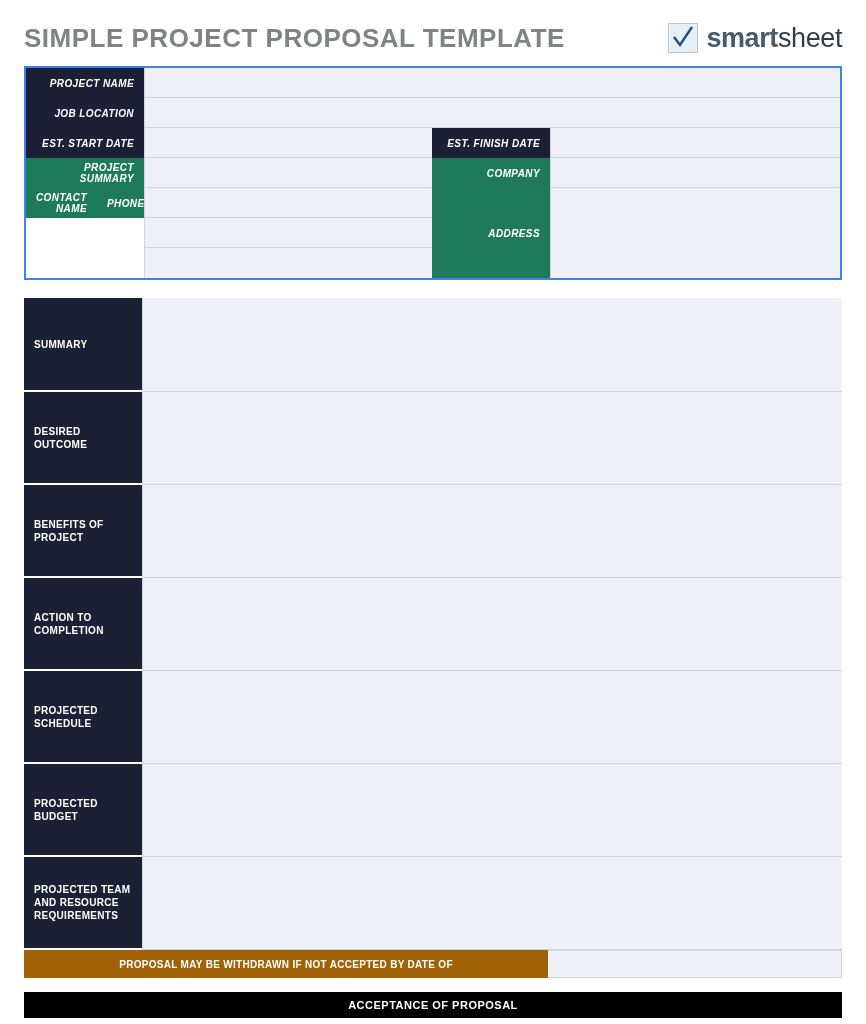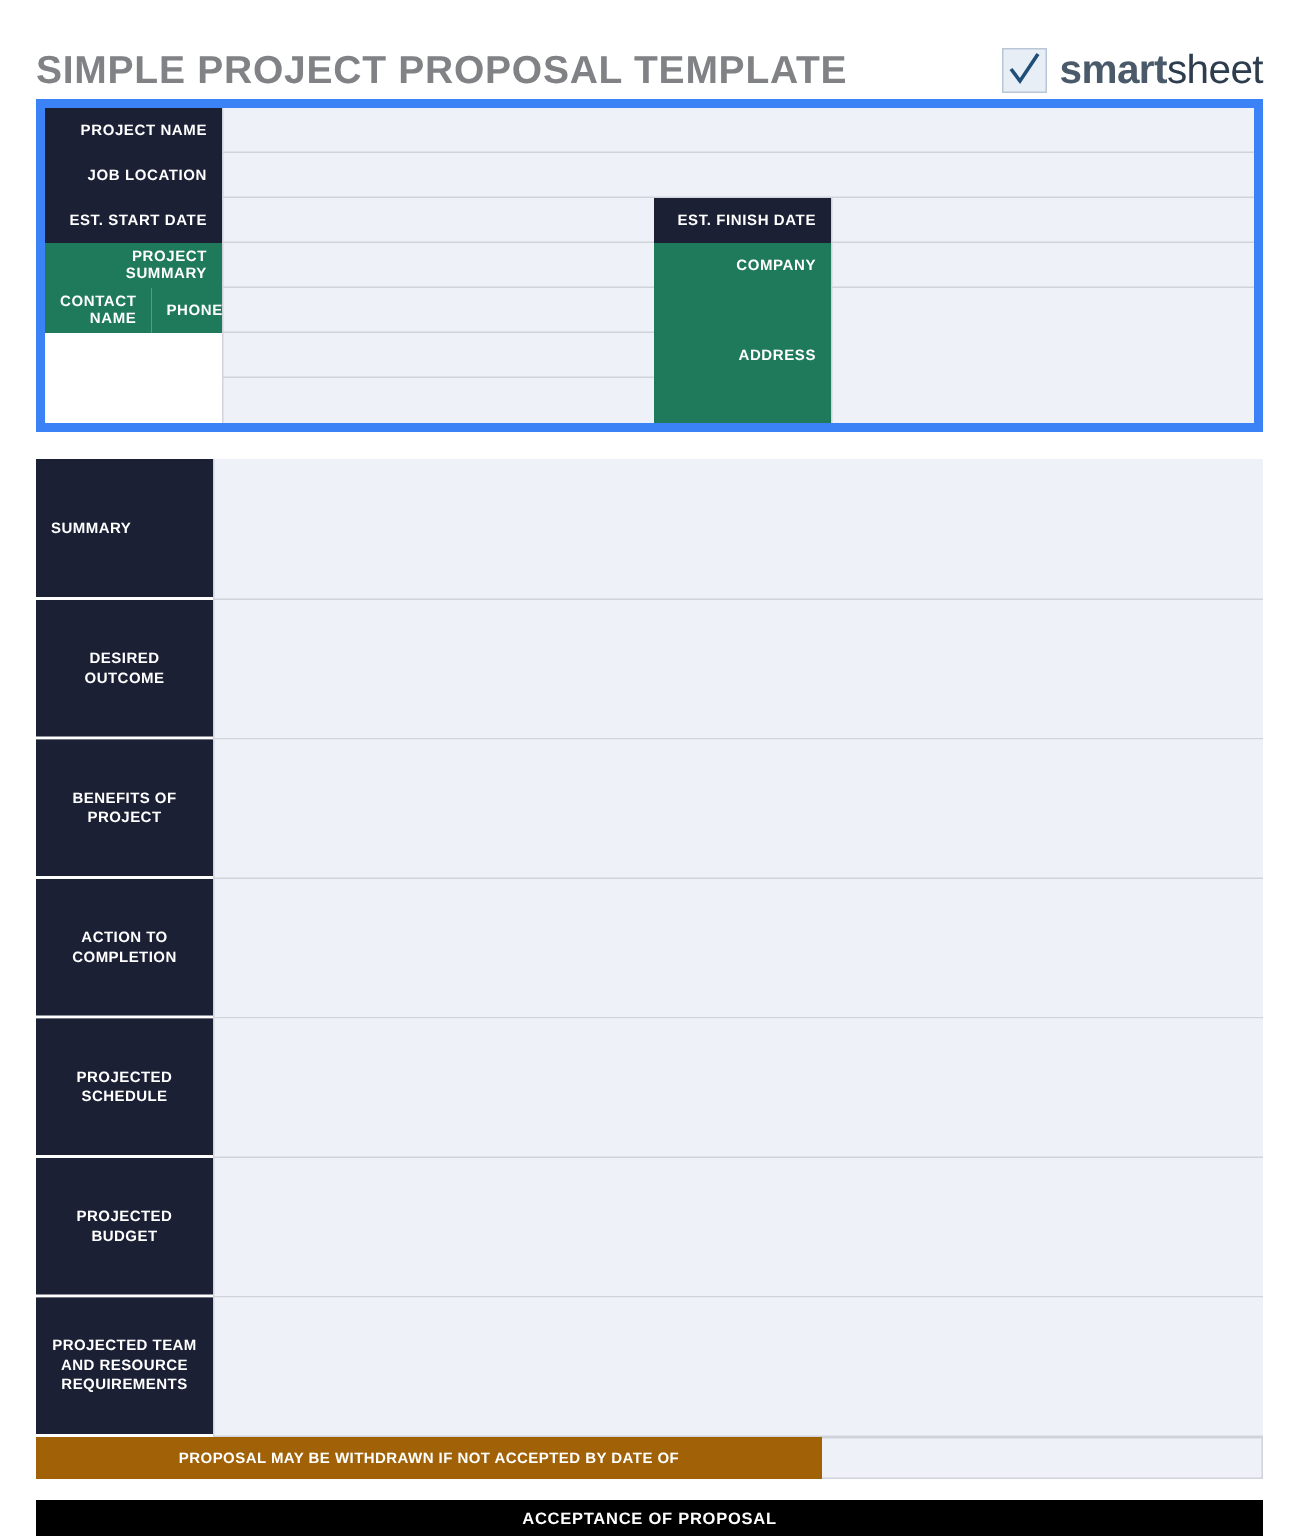--- a/index.html
+++ b/index.html
@@ -18,21 +18,21 @@
     position: relative;
     width: 866px;
     height: 1024px;
     box-sizing: border-box;
     padding: 0 24px;
   }
 
   
   .header {
     display: flex;
-    align-items: flex-end;
+    align-items: center;
     justify-content: space-between;
     height: 62px;
     padding-top: 14px;
     box-sizing: border-box;
   }
   .doc-title {
     font-size: 26px;
     font-weight: bold;
     letter-spacing: 0.5px;
     color: #808285;
@@ -56,22 +56,23 @@
   .brand-text {
     font-size: 27px;
     color: #3b4a5a;
     letter-spacing: -0.4px;
   }
   .brand-text .b1 { font-weight: bold; color: #4a5a6a; }
   .brand-text .b2 { font-weight: normal; color: #2e3d4d; }
 
   
   .block {
-    border: 6px solid #3b82f6;
-    box-sizing: border-box;
+    border: 2px solid #3b82f6;
+    box-sizing: border-box;
+    font-style: italic;
   }
   .row {
     display: flex;
     width: 100%;
   }
   .lbl {
     color: #ffffff;
     font-size: 10px;
     font-weight: bold;
     letter-spacing: 0.4px;
@@ -102,21 +103,20 @@
   .cell-input-2 { flex: 1 1 auto; }
   .cell-wide { flex: 1 1 auto; }
 
   
   .sections {
     margin-top: 18px;
   }
   .sec-row {
     display: flex;
     width: 100%;
-    text-align: center;
   }
   .sec-label {
     width: 118px;
     flex: 0 0 118px;
     background: #1b2035;
     color: #fff;
     font-size: 10px;
     font-weight: bold;
     letter-spacing: 0.3px;
     line-height: 13px;

